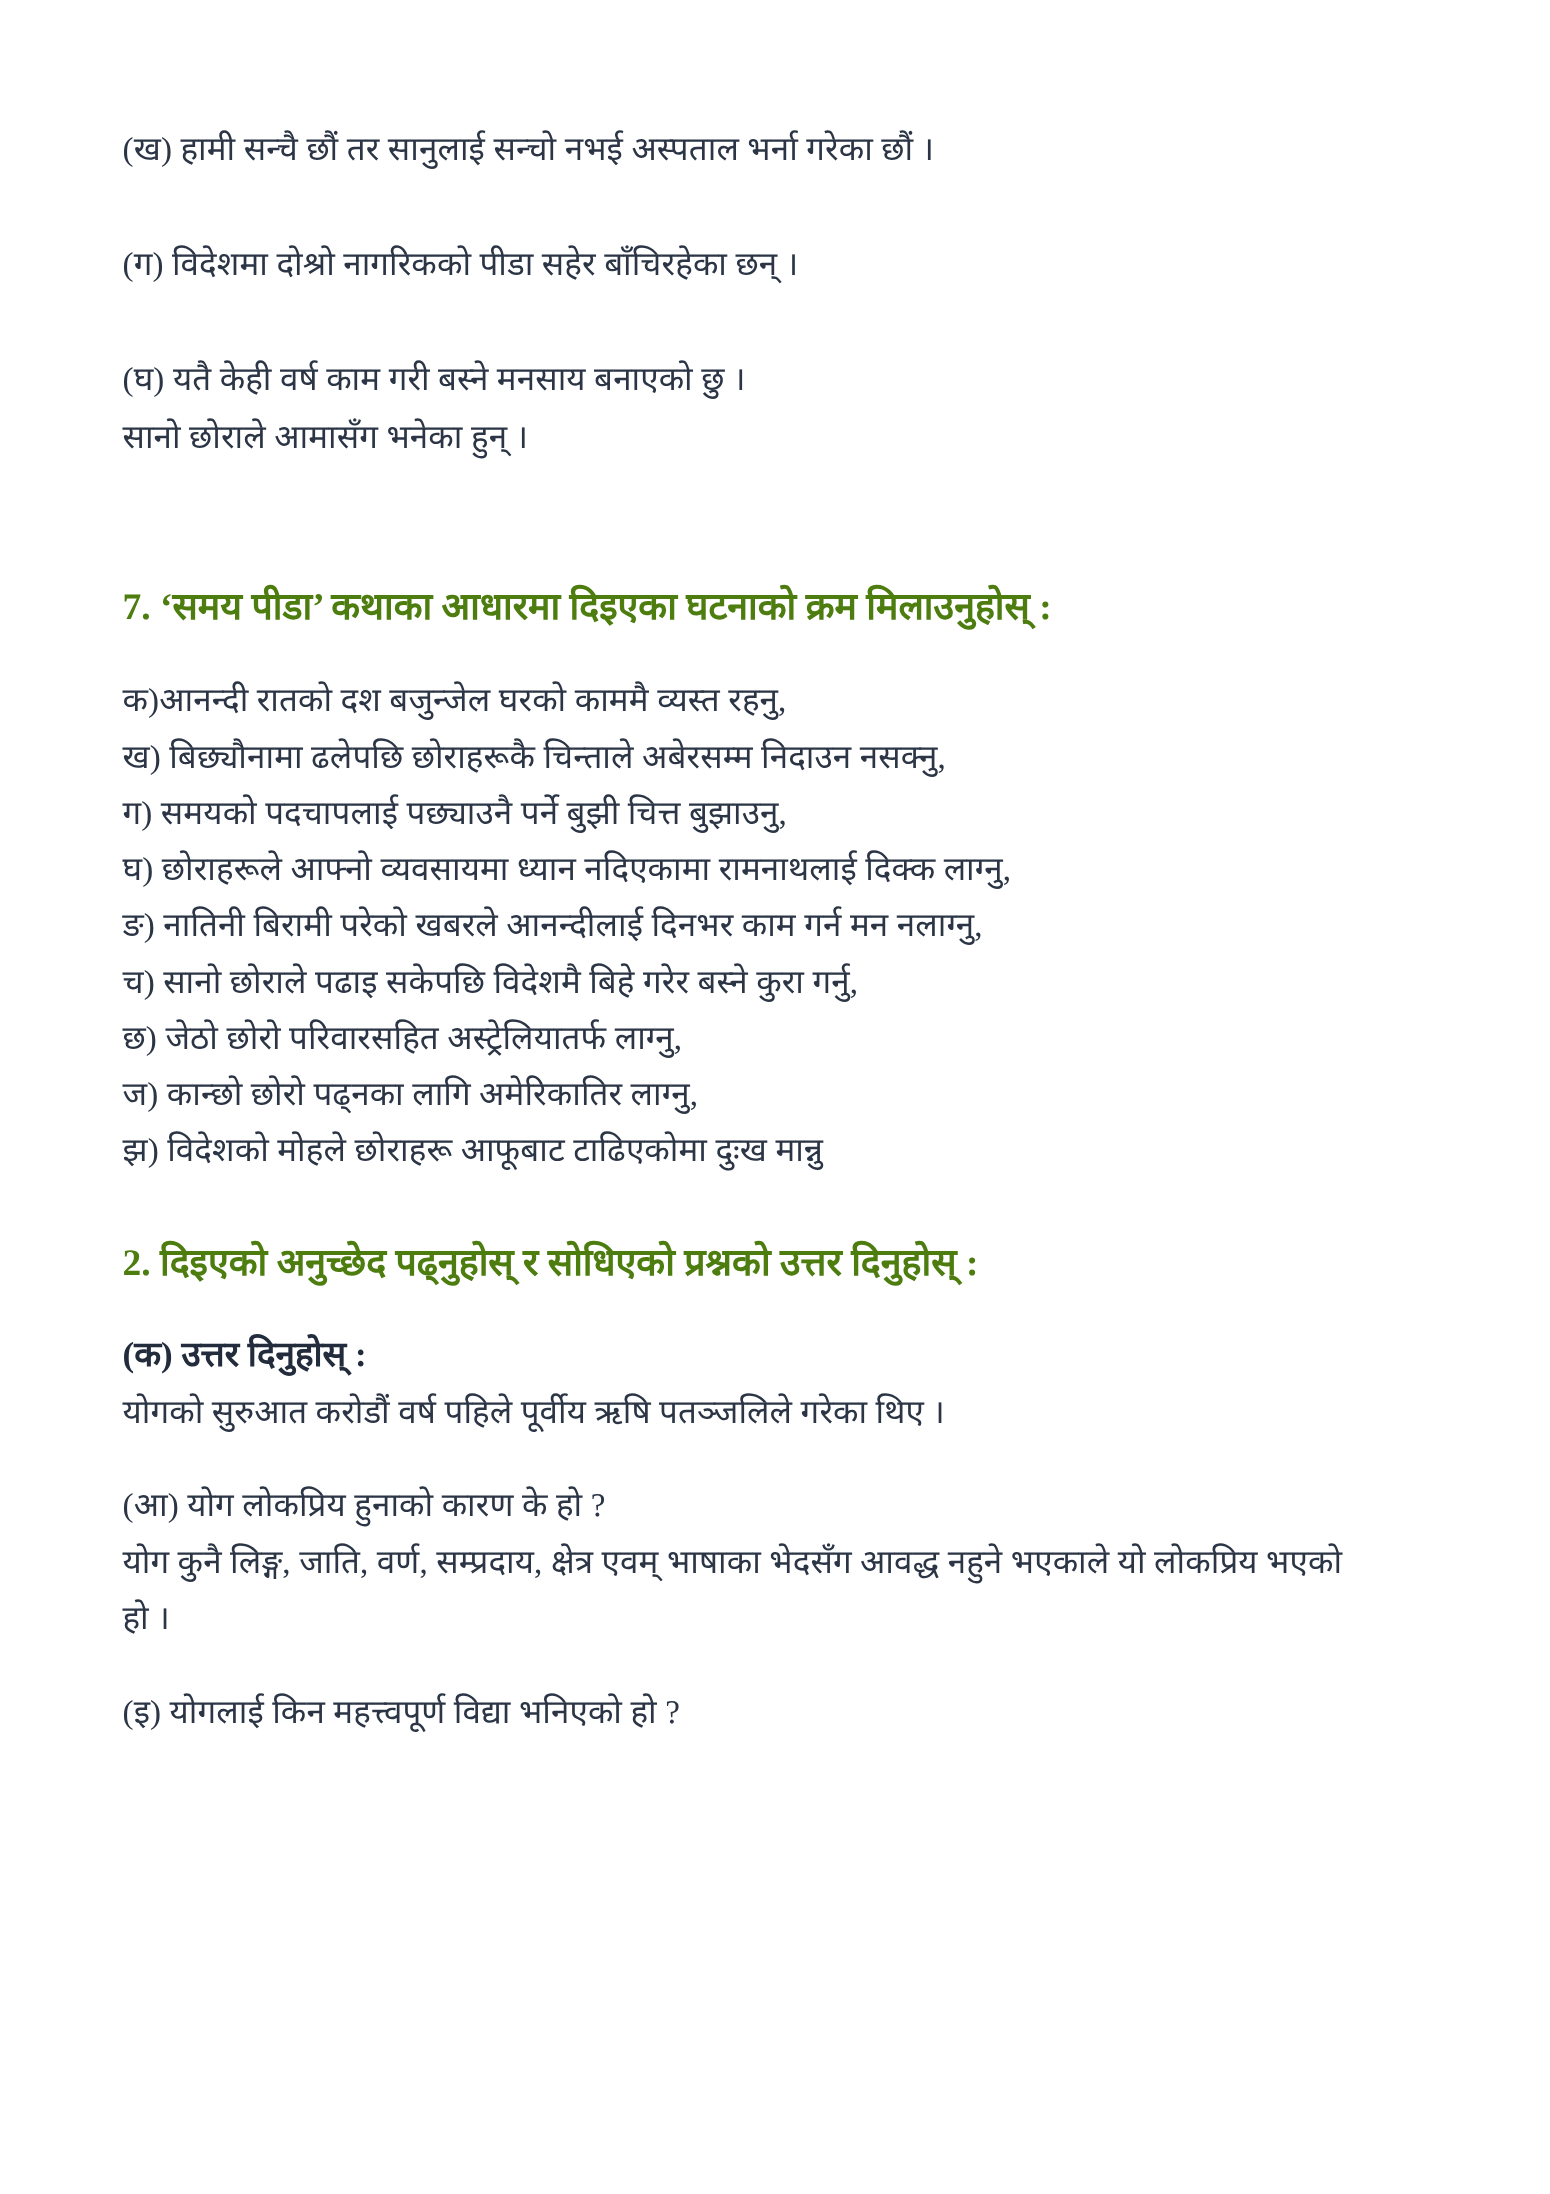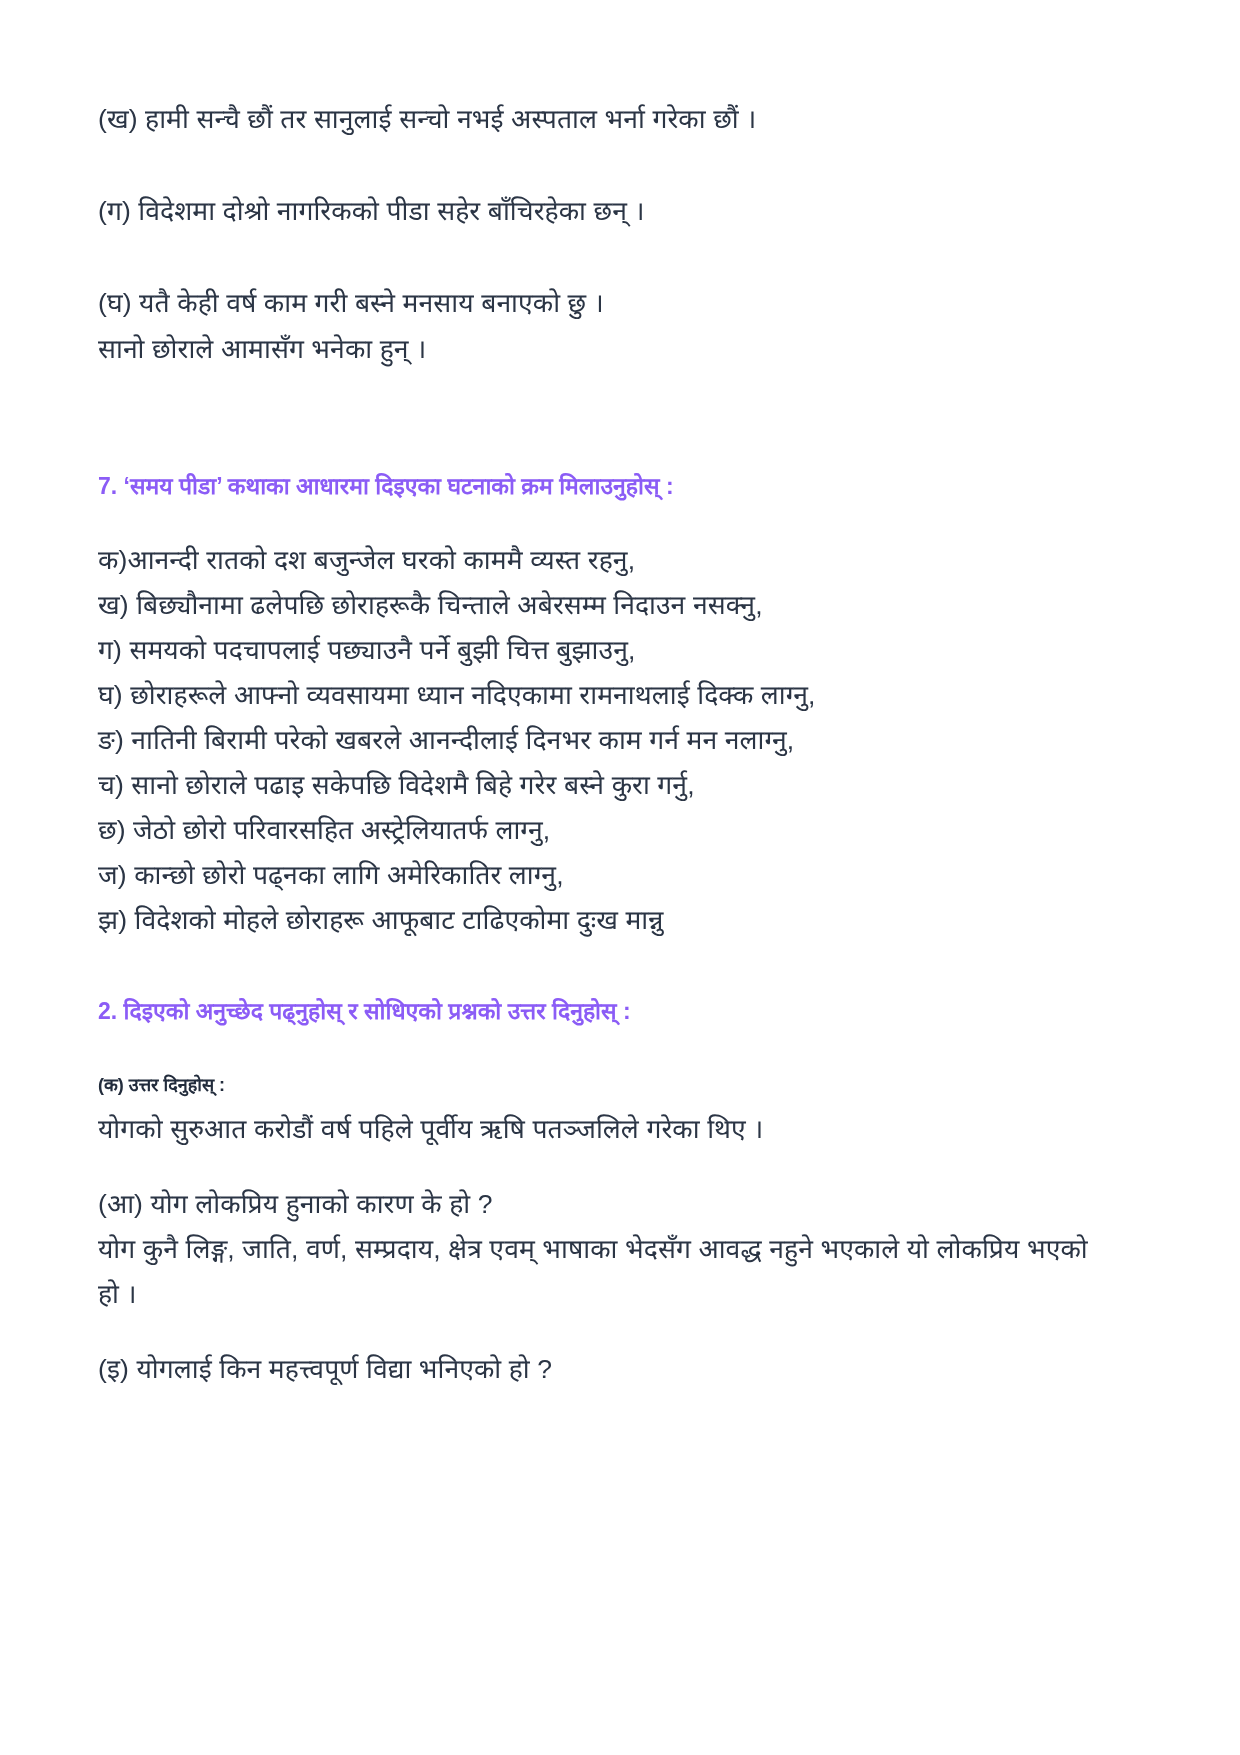--- a/index.html
+++ b/index.html
@@ -6,52 +6,52 @@
     margin: 0;
     padding: 0;
     background: #ffffff;
   }
   .page {
     position: relative;
     width: 1240px;
     height: 1755px;
     background: #ffffff;
     overflow: hidden;
-    font-family: Liberation Sans, sans-serif;
+    font-family: Liberation Serif, serif;
     color: #27313f;
   }
   .content {
     position: absolute;
     left: 98px;
     top: 96px;
     width: 1060px;
   }
   .ln {
     font-size: 26.5px;
     line-height: 46px;
     color: #2b3545;
     letter-spacing: 0.1px;
     white-space: nowrap;
   }
   .blk {
     margin-bottom: 30px;
   }
   .heading {
-    font-size: 23px;
+    font-size: 30px;
     line-height: 44px;
     font-weight: bold;
-    color: #8b5cf6;
+    color: #4d7c0f;
     white-space: nowrap;
   }
   .spacer-lg { height: 46px; }
   .spacer-md { height: 30px; }
   .spacer-sm { height: 16px; }
   .list .ln { line-height: 45px; }
   .subhead {
-    font-size: 18px;
+    font-size: 28px;
     line-height: 44px;
     font-weight: bold;
     color: #222c3c;
   }
   .qa .ln { line-height: 45px; }
   .clipbottom {
     position: absolute;
     left: 0;
     right: 0;
     bottom: 0;

